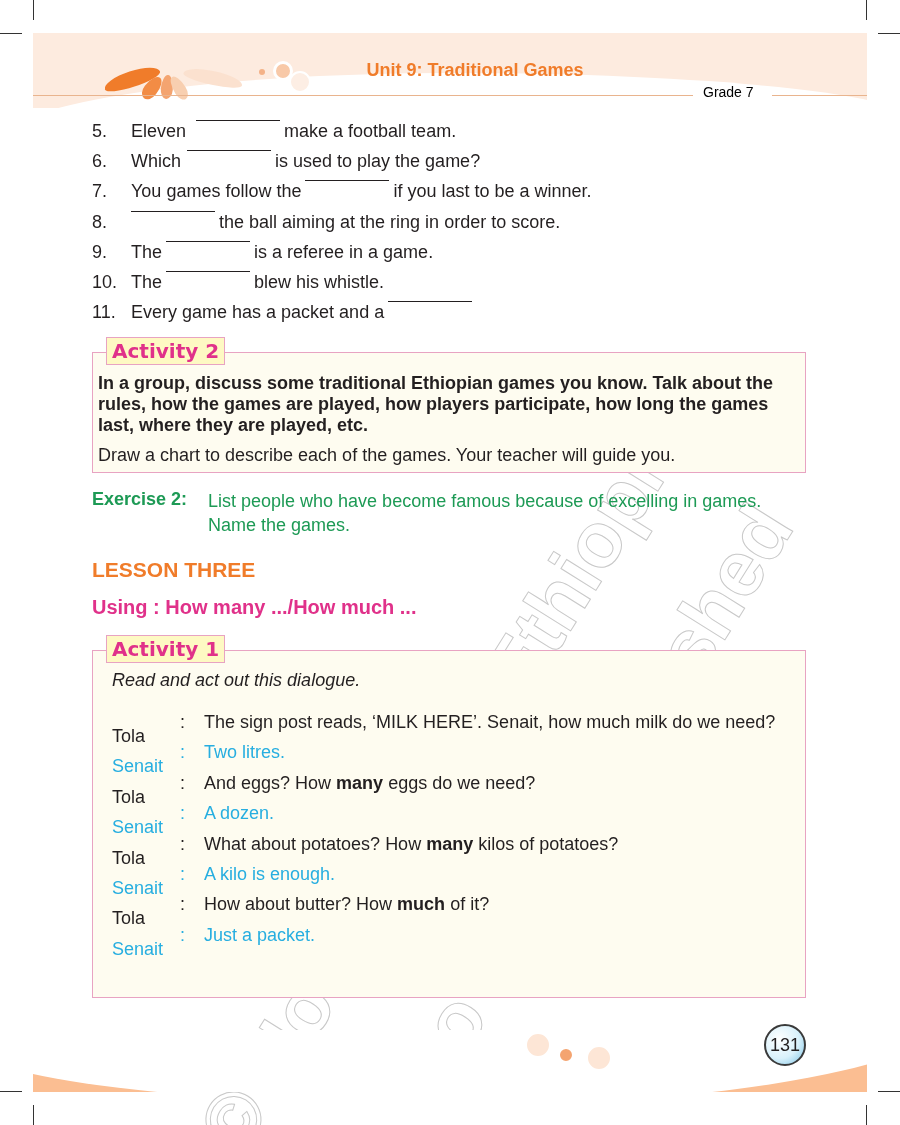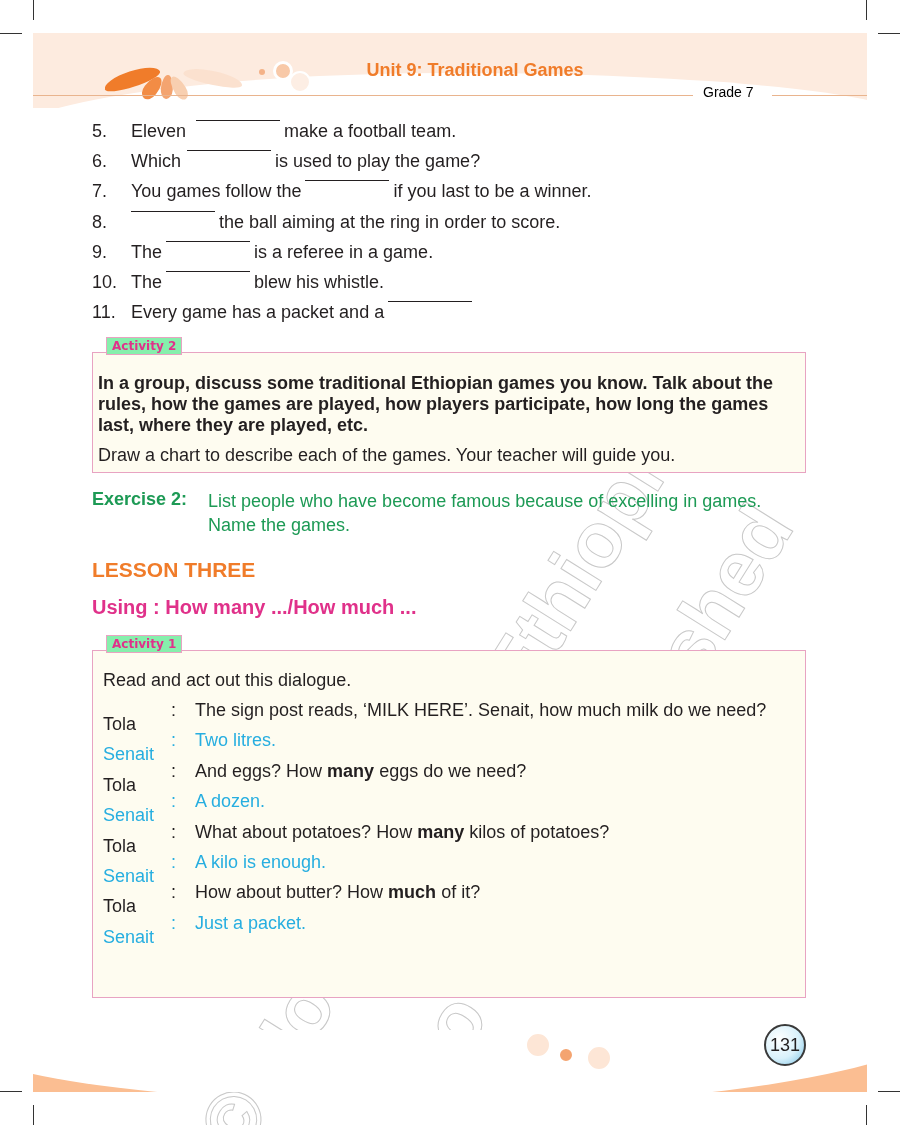--- a/index.html
+++ b/index.html
@@ -11,21 +11,21 @@
   .petal { position:absolute; border-radius:50% 50% 50% 50% / 60% 60% 40% 40%; transform-origin:center; }
   .dot { position:absolute; border-radius:50%; }
   .header-title { position:absolute; left:0; top:60px; width:900px; text-align:center; font-weight:bold; font-size:18px; color:#f07c2a; padding-left:50px; box-sizing:border-box; }
   .header-line { position:absolute; top:95px; height:1px; background:#e9b48e; }
   .grade { position:absolute; left:703px; top:84px; font-size:14px; color:#000000; }
   .q-list { position:absolute; left:92px; top:119px; }
   .q { height:30.2px; font-size:18px; line-height:24px; display:flex; }
   .q .num { width:39px; }
   .blank { display:inline-block; width:84px; border-bottom:1px solid #231f20; margin:0 4px; vertical-align:4px; height:1px; }
   .box { position:absolute; left:92px; width:714px; border:1.5px solid #e8a3c2; background:#fefcf0; box-sizing:border-box; }
-  .box-label { position:absolute; left:13px; top:-16px; background:#86efac; border:1.5px solid #e8a3c2; color:#e0318a; font-weight:bold; font-size:12px; padding:1px 5px; font-family:"DejaVu Sans", sans-serif; }
+  .box-label { position:absolute; left:13px; top:-16px; background:#fef9c3; border:1.5px solid #e8a3c2; color:#e0318a; font-weight:bold; font-size:20px; padding:1px 5px; font-family:"DejaVu Sans", sans-serif; }
   .box p { margin:0; font-size:18px; line-height:21px; }
   .exercise { position:absolute; left:92px; top:489px; width:716px; font-size:18px; color:#1d9a55; display:flex; }
   .exercise .label { font-weight:bold; width:116px; flex:none; }
   .exercise .text { line-height:24px; }
   .lesson { position:absolute; left:92px; top:558px; font-size:21px; font-weight:bold; color:#f07c2a; }
   .using { position:absolute; left:92px; top:596px; font-size:20px; font-weight:bold; color:#e0318a; }
   .dlg { display:flex; height:30.4px; font-size:18px; line-height:24px; }
   .dlg .spk { width:68px;margin-top:14px; }
   .dlg .col { width:24px; }
   .dlg.senait { color:#27aee0; }
@@ -115,23 +115,23 @@
 </div>
 
 <div class="exercise">
   <span class="label">Exercise 2:</span>
   <span class="text">List people who have become famous because of excelling in games. Name the games.</span>
 </div>
 
 <div class="lesson">LESSON THREE</div>
 <div class="using">Using : How many .../How much ...</div>
 
-<div class="box" style="top:650px;height:348px;padding:17px 5px 0 10px;">
+<div class="box" style="top:650px;height:348px;padding:17px 5px 0 19px;">
   <div class="box-label">Activity 1</div>
-  <p style="line-height:24px;margin-bottom:6px;">Read and act out this dialogue.</p>
+  <p style="line-height:24px;margin-bottom:18px;font-style:italic;">Read and act out this dialogue.</p>
   <div>
     <div class="dlg">
       <span class="spk">Tola</span>
         <span class="col">:</span>
         <span><span>The sign post reads, ‘MILK HERE’. Senait, how much milk do we need?</span></span>
     </div>
     <div class="dlg senait">
       <span class="spk">Senait</span>
         <span class="col">:</span>
         <span>Two litres.</span>

